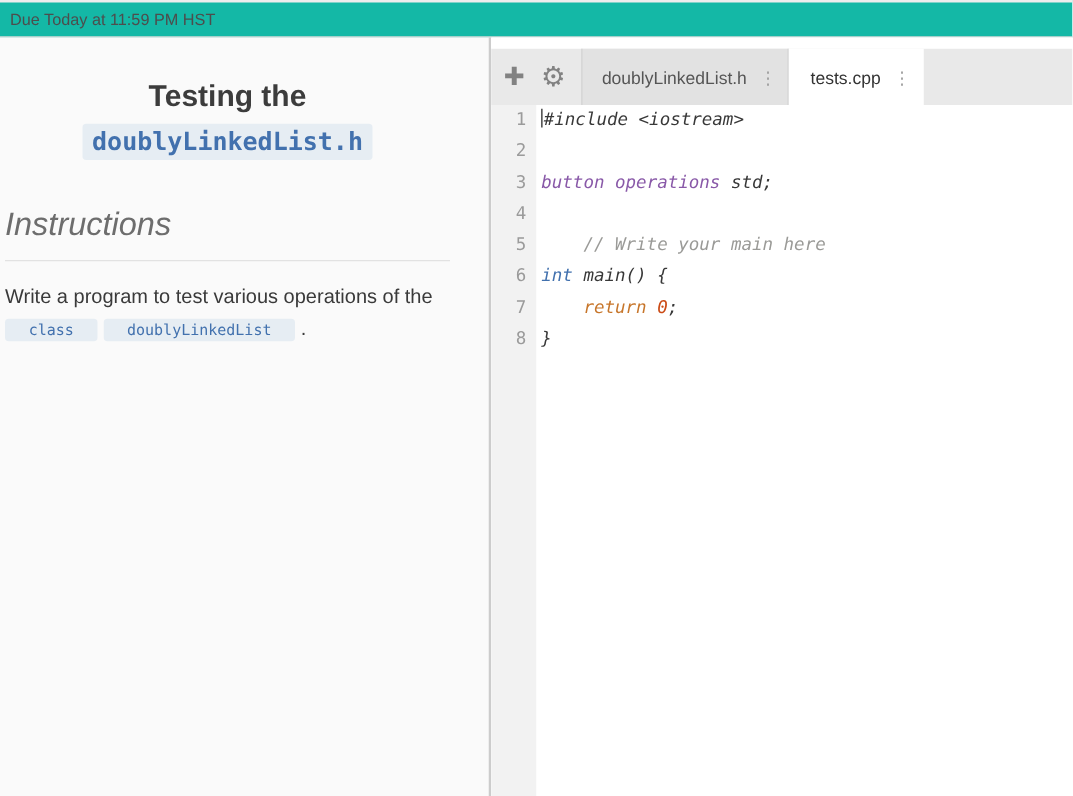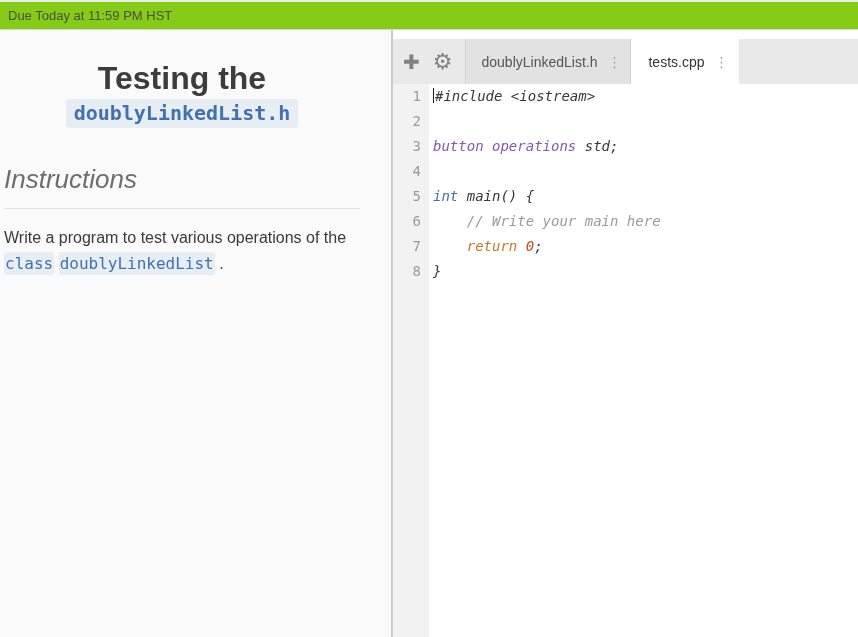--- a/index.html
+++ b/index.html
@@ -9,42 +9,42 @@
     font-family: "Liberation Sans", sans-serif;
     background: #ffffff;
   }
   .app { width: 858px; height: 637px; display: flex; flex-direction: column; }
 
   
   .topbar {
     height: 27px;
     border-top: 2px solid #ededed;
     border-bottom: 1px solid #d8d8d8;
-    background: #84cc16;
+    background: #14b8a6;
     display: flex; align-items: center;
     padding-left: 8px;
     flex: 0 0 auto;
   }
   .due-text { font-size: 13px; color: #4d4d4d; }
 
   
   .main { display: flex; flex: 1 1 auto; min-height: 0; }
 
   
   .left-panel {
     width: 356px;
     flex: 0 0 auto;
     background: #fafafa;
     border-right: 2px solid #cccccc;
     padding: 0 31px 0 4px;
     overflow: hidden;
   }
   .doc-title { text-align: center; margin-top: 32px; }
   .doc-title-text {
-    font-size: 32px; font-weight: bold; color: #3c3c3c; line-height: 32px;
+    font-size: 24px; font-weight: bold; color: #3c3c3c; line-height: 32px;
   }
   .title-code {
     display: inline-block;
     margin-top: 5px;
     font-family: "DejaVu Sans Mono", monospace;
     font-weight: bold;
     font-size: 20px;
     color: var(--accent-blue);
     background: var(--chip-bg);
     padding: 2px 8px 3px;
@@ -56,24 +56,24 @@
     border-bottom: 1px solid #e2e2e2;
     font-style: italic;
   }
   .body-text {
     font-size: 16px; line-height: 26px; color: #3a3a3a;
     margin: 16px 0 0;
   }
   .seg-b { font-weight: bold; }
   .seg-code {
     font-family: "DejaVu Sans Mono", monospace;
-    font-size: 16px;
+    font-size: 12px;
     color: var(--accent-blue);
     background: var(--chip-bg);
-    padding: 2px 1px;
+    padding: 2px 19px;
     border-radius: 3px;
     white-space: nowrap;
   }
 
   
   .right-panel { flex: 1 1 auto; display: flex; flex-direction: column; background: #fff; min-width: 0; }
   .tab-strip-gap { height: 9px; flex: 0 0 auto; background: #fff; }
   .tabbar {
     height: 45px; flex: 0 0 auto;
     background: var(--tabbar-bg);
@@ -177,22 +177,22 @@
             <div class="line-num">5</div>
             <div class="line-num">6</div>
             <div class="line-num">7</div>
             <div class="line-num">8</div>
           </div>
         <div class="code">
             <div class="code-line"><span class="caret"></span><span class="tok-plain">#include &lt;iostream&gt;</span></div>
             <div class="code-line"></div>
             <div class="code-line"><span class="tok-kw">button</span><span class="tok-plain"> </span><span class="tok-kw">operations</span><span class="tok-plain"> std;</span></div>
             <div class="code-line"></div>
+            <div class="code-line"><span class="tok-plain">    </span><span class="tok-com">// Write your main here</span></div>
             <div class="code-line"><span class="tok-type">int</span><span class="tok-plain"> main() {</span></div>
-            <div class="code-line"><span class="tok-plain">    </span><span class="tok-com">// Write your main here</span></div>
             <div class="code-line"><span class="tok-plain">    </span><span class="tok-ret">return</span><span class="tok-plain"> </span><span class="tok-num">0</span><span class="tok-plain">;</span></div>
             <div class="code-line"><span class="tok-plain">}</span></div>
           </div>
       </div>
     </section>
 
   </div>
 </div>
 
 </body></html>

